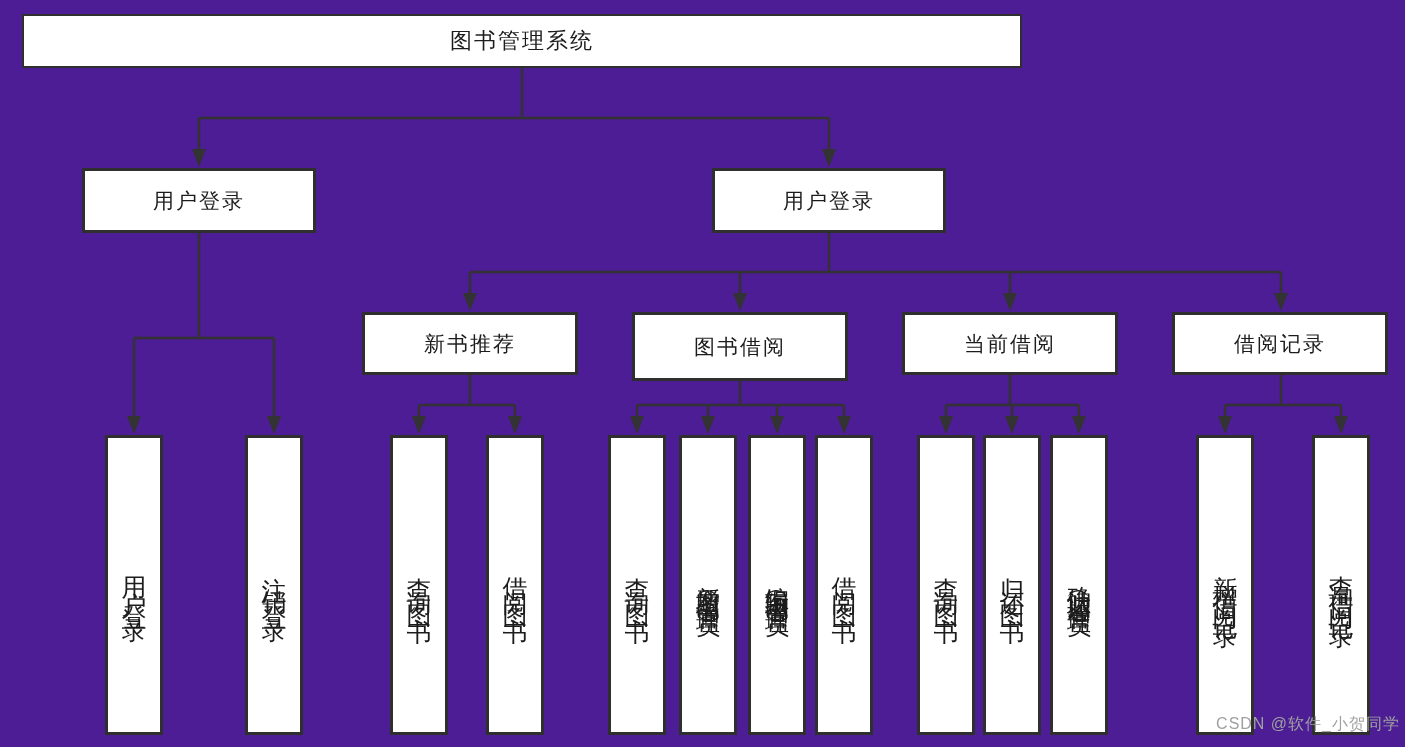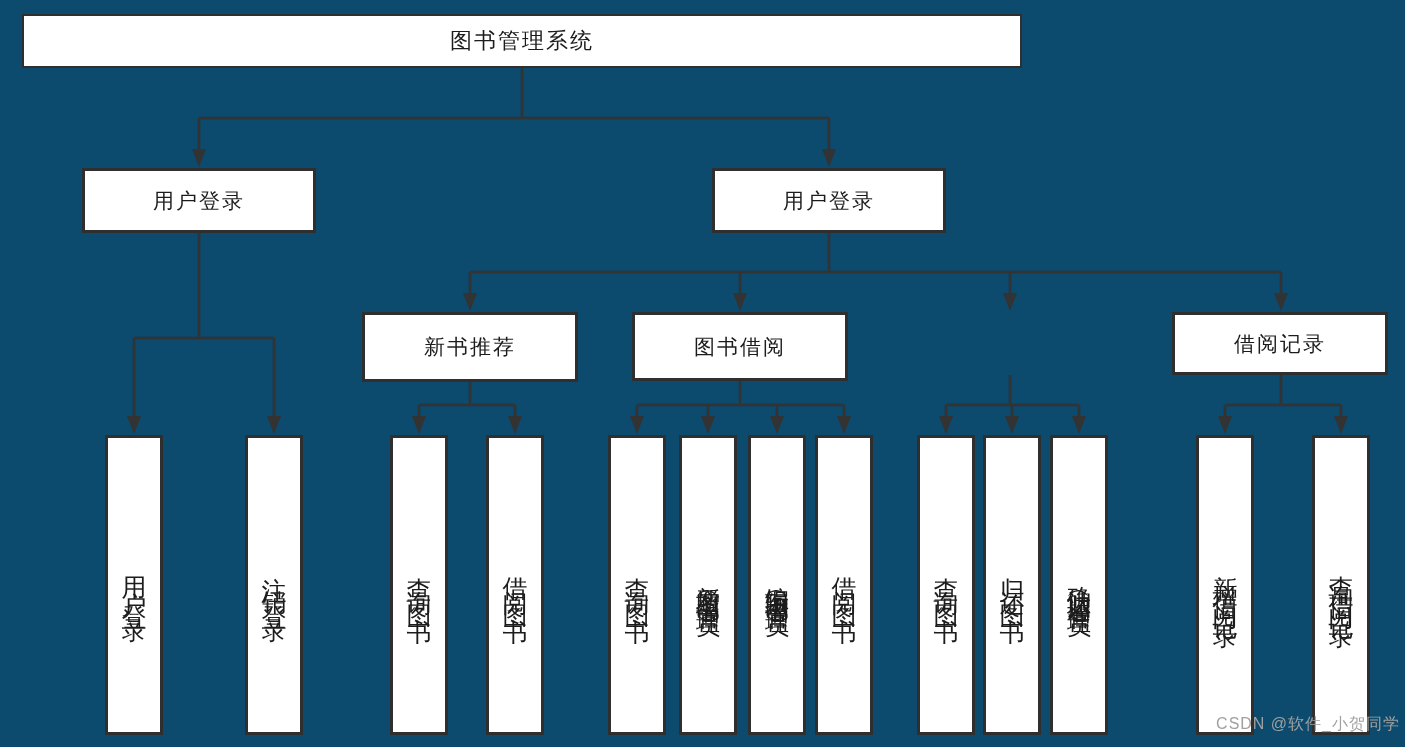--- a/index.html
+++ b/index.html
@@ -1,17 +1,17 @@
 <!DOCTYPE html>
 <html><head>
 <meta charset="utf-8">
 <style>
   html,body { margin:0; padding:0; background:#ffffff; }
   .canvas {
-    position:relative; width:1405px; height:747px; background:#0c4a6e;
+    position:relative; width:1405px; height:747px; background:#4c1d95;
     font-family:"Liberation Sans","DejaVu Sans",sans-serif; overflow:hidden;
   }
   svg.edges { position:absolute; left:0; top:0; width:1405px; height:747px; }
   .node {
     position:absolute; box-sizing:border-box; background:#ffffff;
     border:3px solid #2f2f2f; color:#1c1c1c;
     display:flex; align-items:center; justify-content:center; text-align:center;
   }
   .node.h { font-size:21px; letter-spacing:2px; white-space:nowrap; }
   .node.root { border-width:2px; font-size:22px; }
@@ -62,22 +62,23 @@
       <polygon points="1218,416 1232,416 1225,434"></polygon>
       <polygon points="1334,416 1348,416 1341,434"></polygon>
     </g>
   </svg>
 
   <div class="node h root" style="left:22px; top:14px; width:1000px; height:54px;">图书管理系统</div>
 
   <div class="node h" style="left:82px; top:168px; width:234px; height:65px;">用户登录</div>
   <div class="node h" style="left:712px; top:168px; width:234px; height:65px;">用户登录</div>
 
-  <div class="node h" style="left:362px; top:312px; width:216px; height:70px;">新书推荐</div>
+  <div class="node h" style="left:362px; top:312px; width:216px; height:63px;">新书推荐</div>
   <div class="node h" style="left:632px; top:312px; width:216px; height:69px;">图书借阅</div>
+  <div class="node h" style="left:902px; top:312px; width:216px; height:63px;">当前借阅</div>
   <div class="node h" style="left:1172px; top:312px; width:216px; height:63px;">借阅记录</div>
 
   <div class="node vert" style="left:105px; top:435px; width:58px; height:300px;">
     <span class="vtext">用户登录</span>
   </div>
   <div class="node vert" style="left:245px; top:435px; width:58px; height:300px;">
     <span class="vtext">注销登录</span>
   </div>
 
   <div class="node vert" style="left:390px; top:435px; width:58px; height:300px;">

